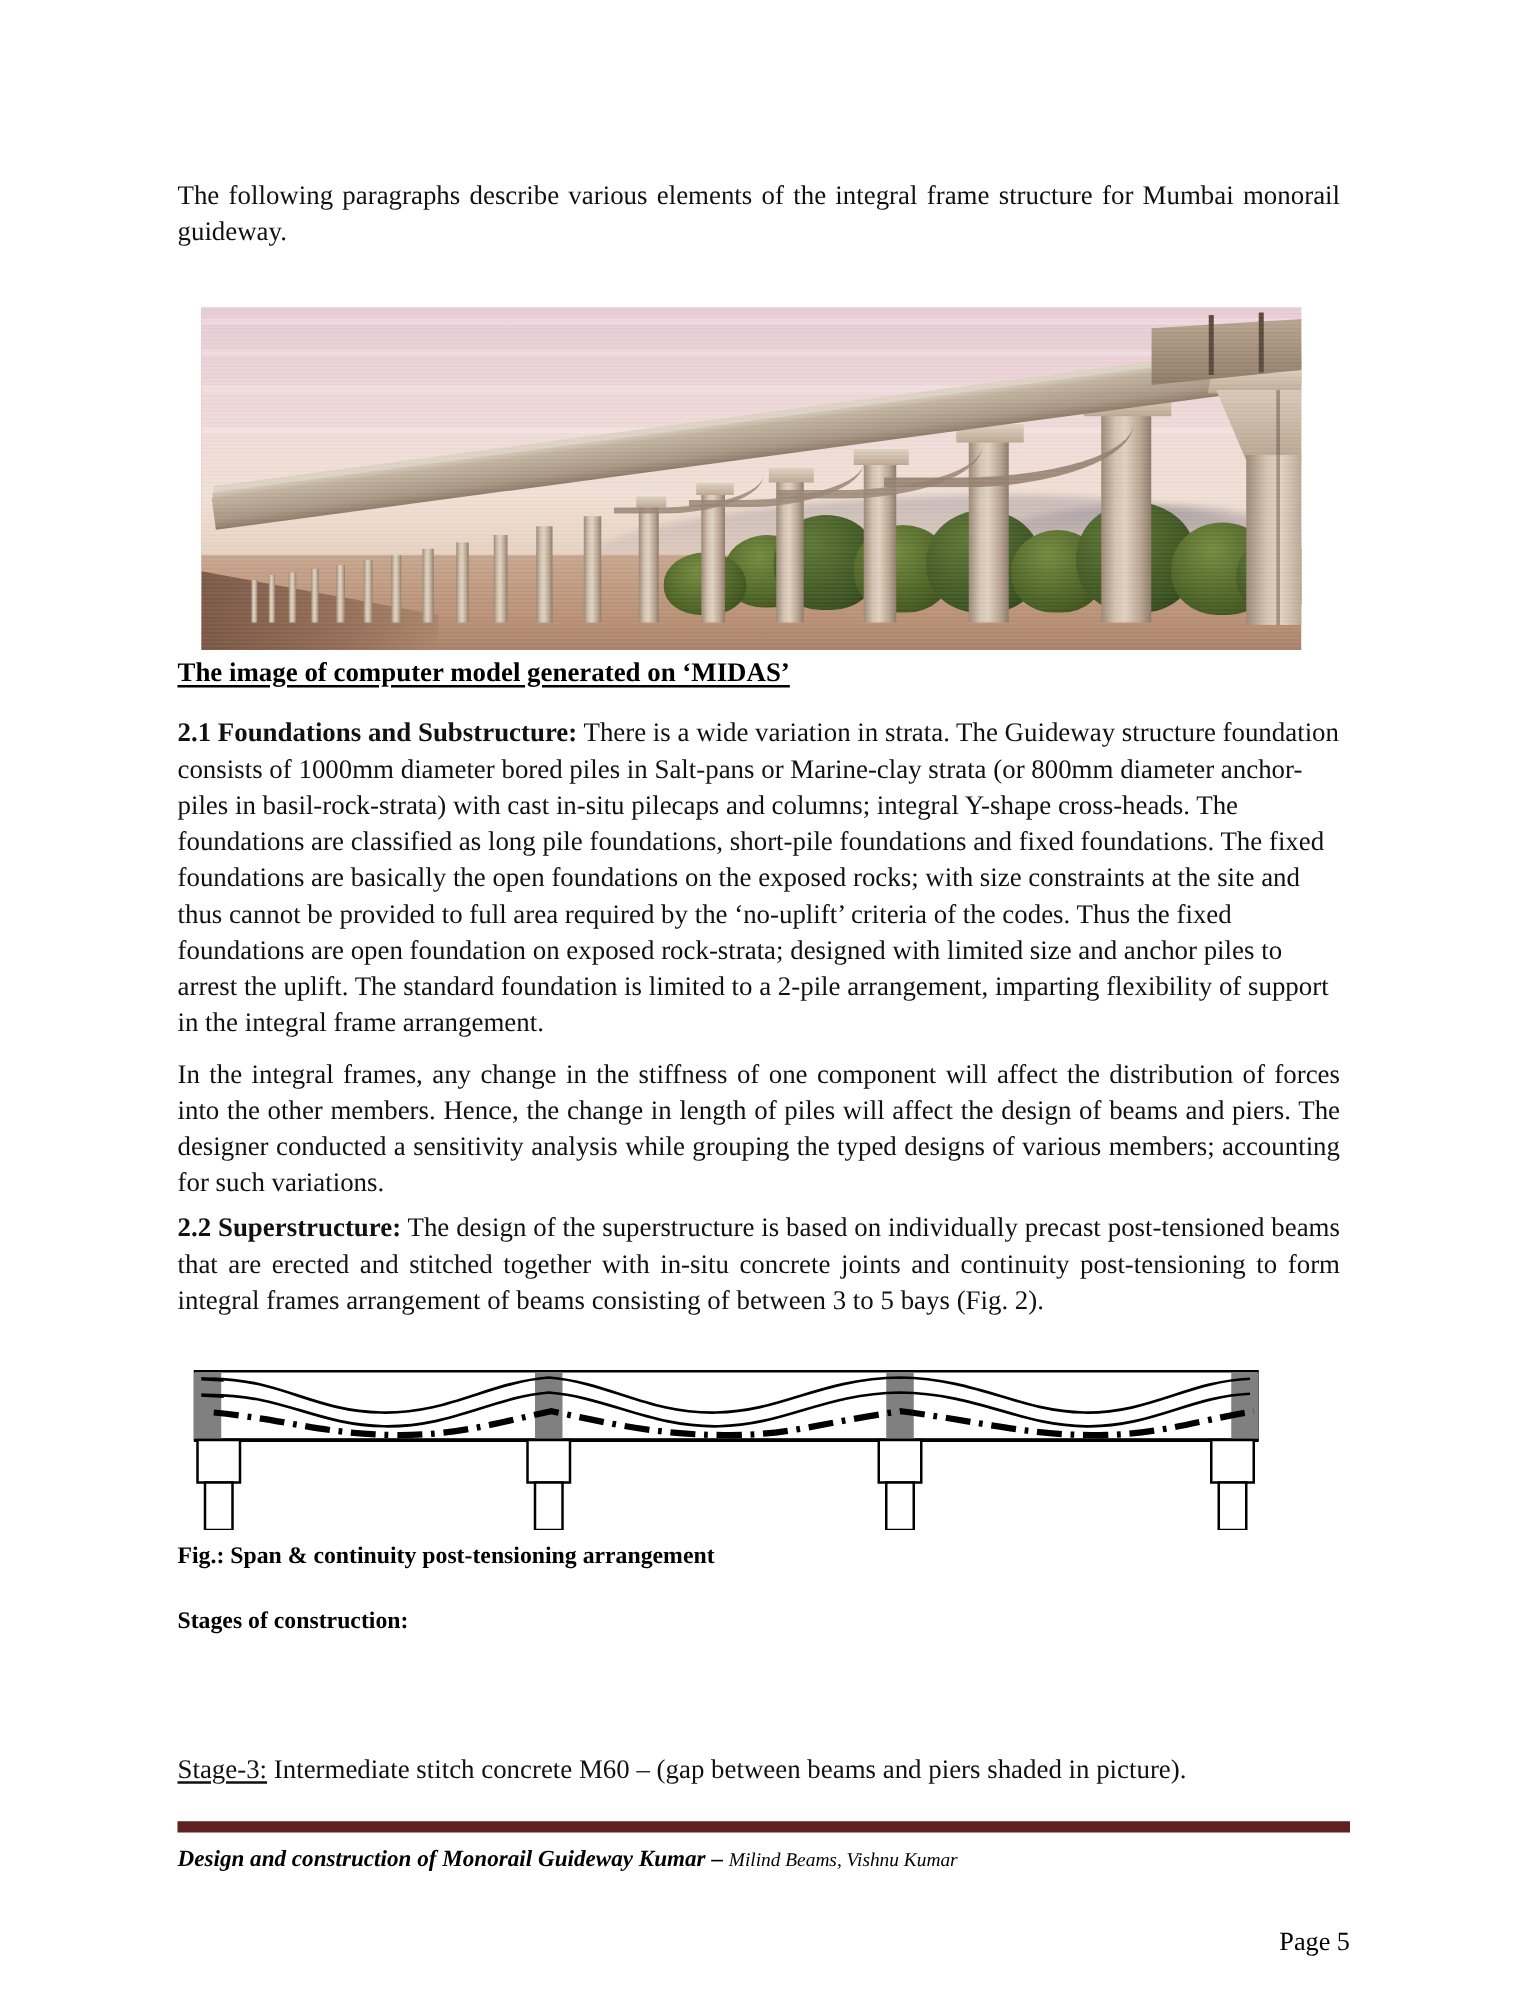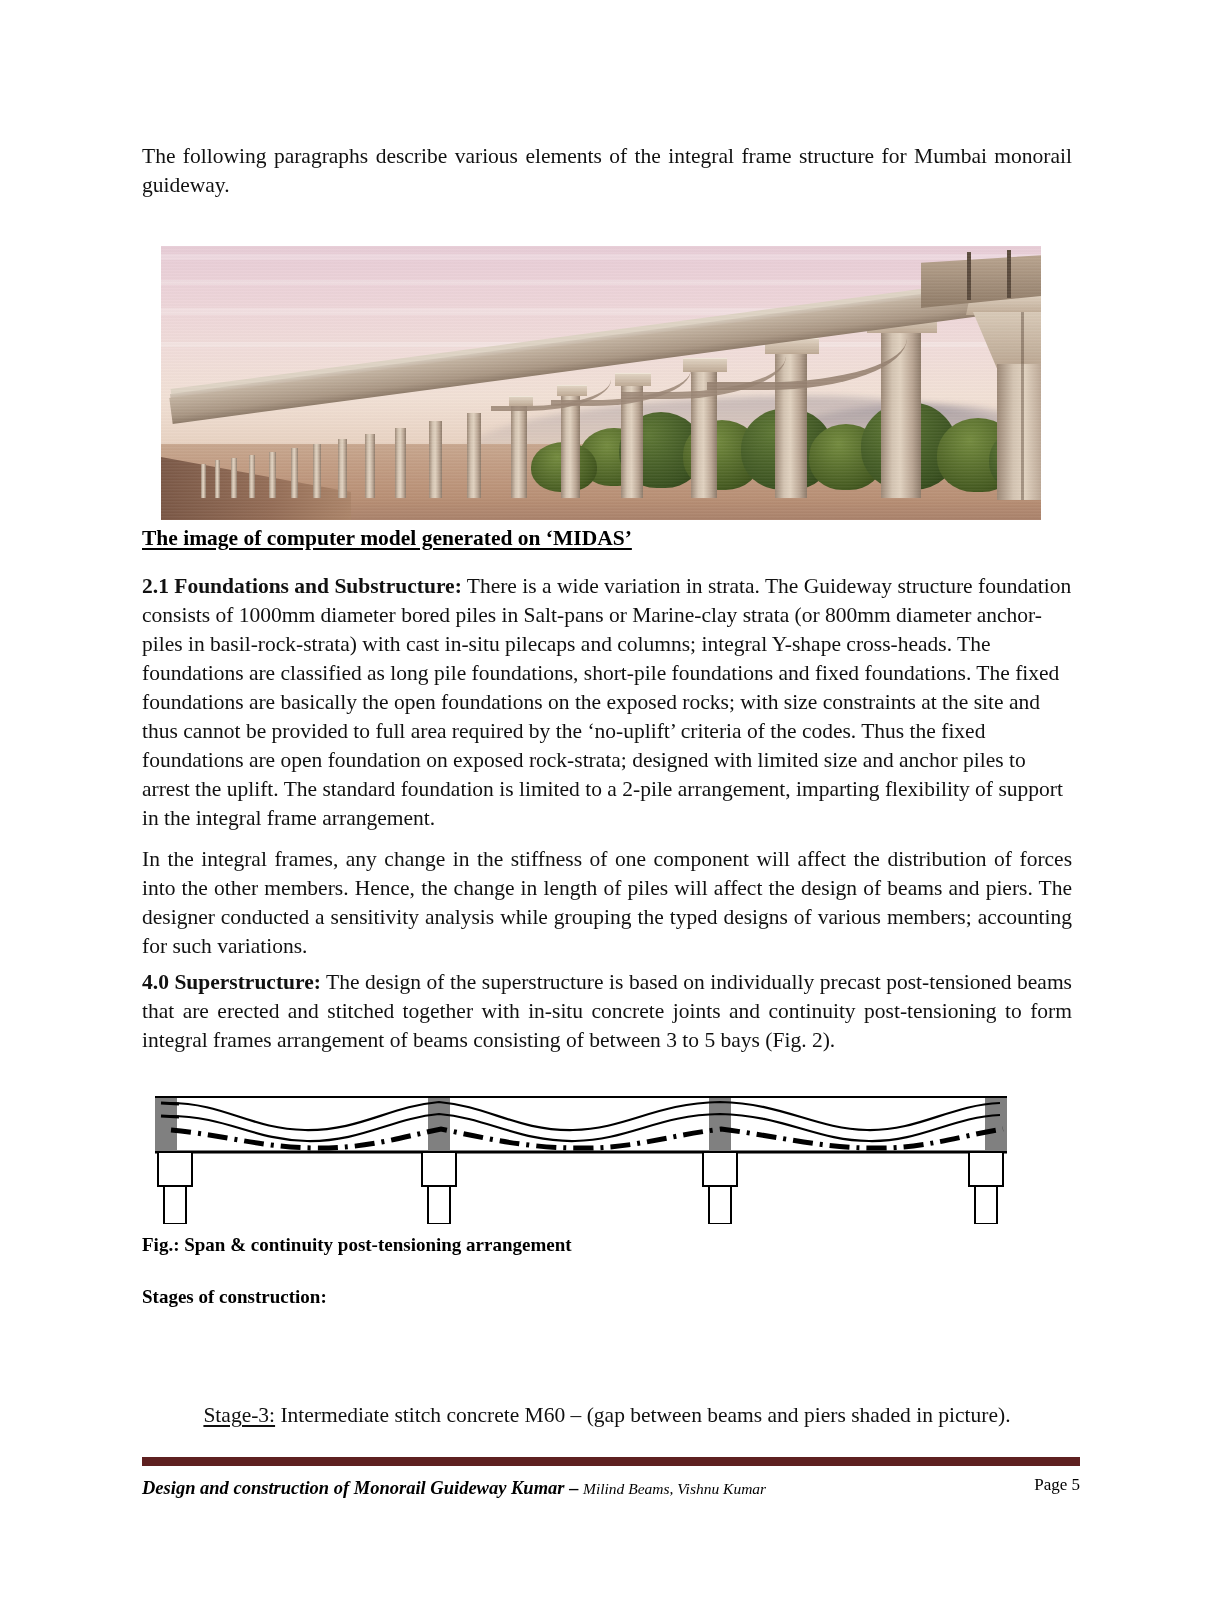--- a/index.html
+++ b/index.html
@@ -155,22 +155,22 @@
     background:#5e2020;
   }
   .foot-left{
     position:absolute;left:142px;top:1478px;
     font-size:18.5px;font-style:italic;
     white-space:nowrap;
   }
   .foot-left .t{font-weight:bold;}
   .foot-left .a{font-size:15.5px;font-weight:normal;}
   .foot-right{
-    position:absolute;right:150px;top:1475px;
-    font-size:17px;
+    position:absolute;right:150px;top:1541px;
+    font-size:21px;
   }
 </style>
 </head>
 <body>
 
 <div class="page">
 
 
   <div class="para" style="left:142px;top:142px;width:930px;">The following paragraphs describe various elements of the integral frame structure for Mumbai monorail guideway.</div>
 
@@ -257,21 +257,21 @@
 
   <div class="hdr-bold-underline" style="left:142px;top:526px;">The image of computer model generated on ‘MIDAS’</div>
 
   <div class="para left" style="left:142px;top:572px;width:930px;">
     <b class="run">2.1 Foundations and Substructure:</b><span> There is a wide variation in strata. The Guideway structure foundation consists of 1000mm diameter bored piles in Salt-pans or Marine-clay strata (or 800mm diameter anchor-piles in basil-rock-strata) with cast in-situ pilecaps and columns; integral Y-shape cross-heads. The foundations are classified as long pile foundations, short-pile foundations and fixed foundations. The fixed foundations are basically the open foundations on the exposed rocks; with size constraints at the site and thus cannot be provided to full area required by the ‘no-uplift’ criteria of the codes. Thus the fixed foundations are open foundation on exposed rock-strata; designed with limited size and anchor piles to arrest the uplift. The standard foundation is limited to a 2-pile arrangement, imparting flexibility of support in the integral frame arrangement.</span>
   </div>
 
   <div class="para" style="left:142px;top:845px;width:930px;">In the integral frames, any change in the stiffness of one component will affect the distribution of forces into the other members. Hence, the change in length of piles will affect the design of beams and piers. The designer conducted a sensitivity analysis while grouping the typed designs of various members; accounting for such variations.</div>
 
   <div class="para" style="left:142px;top:968px;width:930px;">
-    <b class="run">4.0 Superstructure:</b><span> The design of the superstructure is based on individually precast post-tensioned beams that are erected and stitched together with in-situ concrete joints and continuity post-tensioning to form integral frames arrangement of beams consisting of between 3 to 5 bays (Fig. 2).</span>
+    <b class="run">2.2 Superstructure:</b><span> The design of the superstructure is based on individually precast post-tensioned beams that are erected and stitched together with in-situ concrete joints and continuity post-tensioning to form integral frames arrangement of beams consisting of between 3 to 5 bays (Fig. 2).</span>
   </div>
 
   <div class="figure2">
     <svg width="852" height="128" viewBox="0 0 852 128">
 
       <rect x="0" y="1" width="852" height="55" fill="#ffffff" stroke="#000" stroke-width="2"></rect>
 
       <line x1="0" y1="56" x2="852" y2="56" stroke="#000" stroke-width="3"></line>
 
       <rect x="0" y="2" width="22" height="53" fill="#808080"></rect>
@@ -312,21 +312,21 @@
       </g>
     </svg>
   </div>
 
   <div class="hdr-bold" style="left:142px;top:1234px;">Fig.: Span &amp; continuity post-tensioning arrangement</div>
 
   <div class="hdr-bold" style="left:142px;top:1286px;">Stages of construction:</div>
 
 
 
-  <div class="para left" style="left:142px;top:1401px;width:930px;text-align:center;">
+  <div class="para left" style="left:142px;top:1401px;width:930px;">
     <u class="seg">Stage-3:</u><span> Intermediate stitch concrete M60 – (gap between beams and piers shaded in picture).</span>
   </div>
 
   <div class="foot-rule"></div>
   <div class="foot-left">
     <span class="t">Design and construction of Monorail Guideway Kumar</span><span class="t"> – </span><span class="a">Milind Beams, Vishnu Kumar</span>
   </div>
   <div class="foot-right">Page 5</div>
 
 </div>

